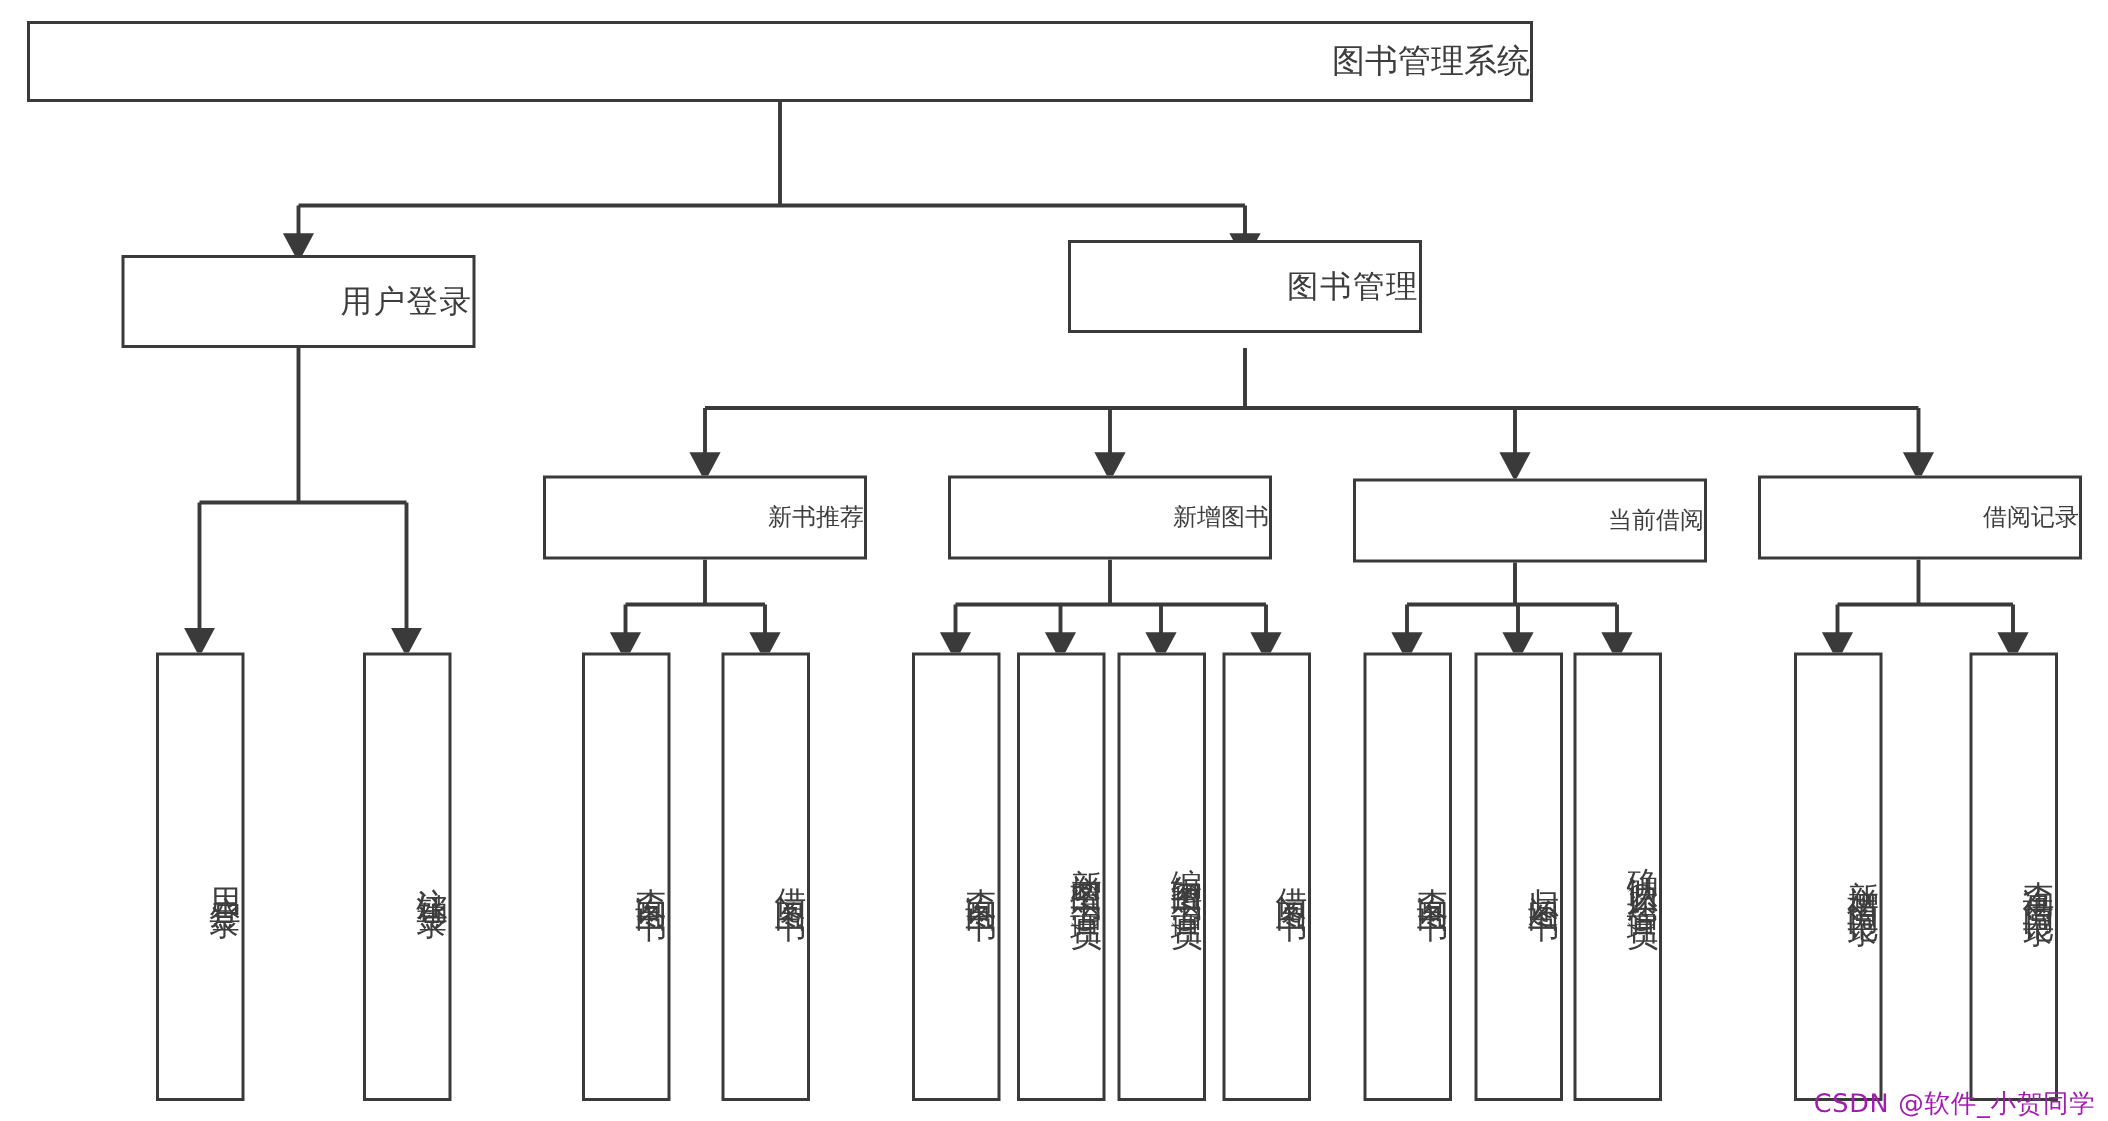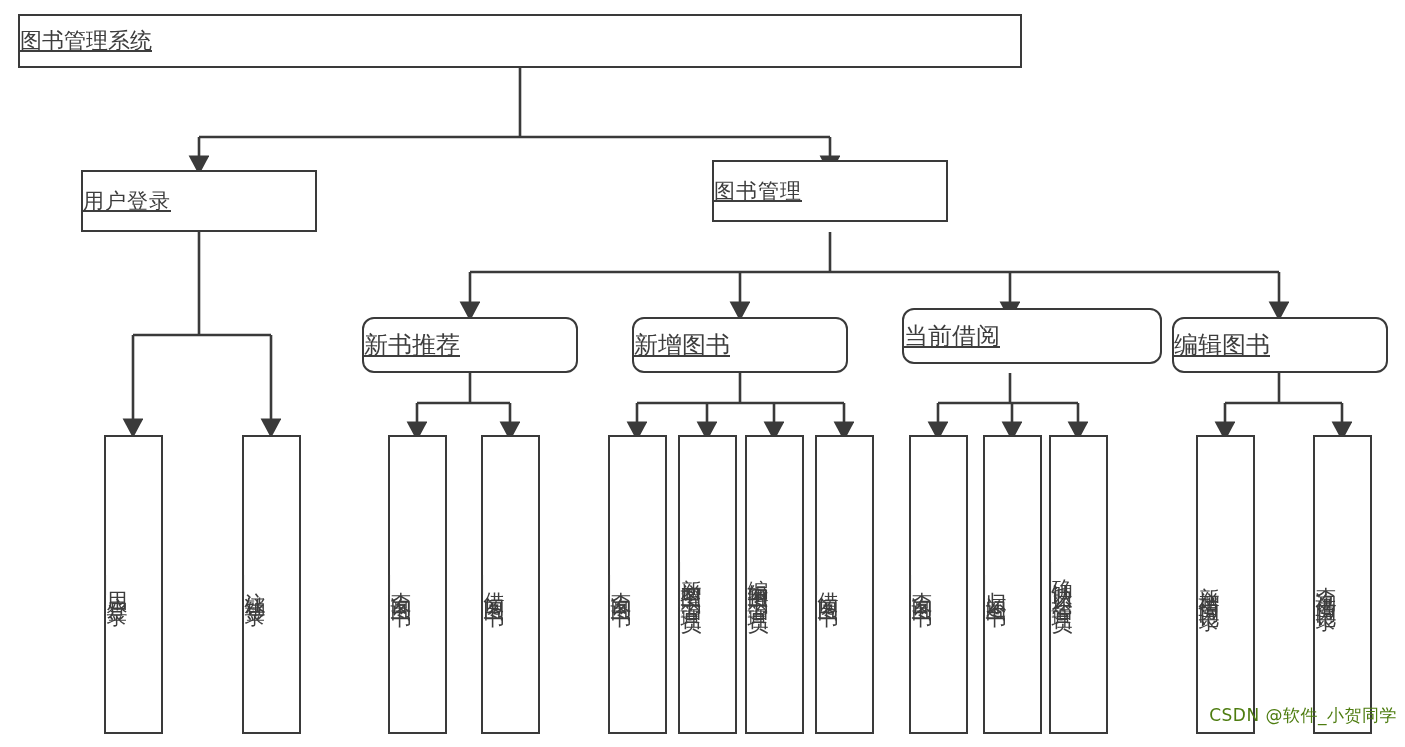--- a/index.html
+++ b/index.html
@@ -2,28 +2,28 @@
 <html><head>
 <meta charset="utf-8">
 <style>
   html,body{margin:0;padding:0;background:#ffffff;}
   body{width:1405px;height:747px;overflow:hidden;
        font-family:"DejaVu Sans","Liberation Sans",sans-serif;}
   #stage{position:relative;width:1405px;height:747px;background:#fff;}
   svg#wires{position:absolute;left:0;top:0;width:1405px;height:747px;}
   .node{position:absolute;box-sizing:border-box;background:#fff;
         border:2.5px solid #3a3a3a;display:flex;align-items:center;
-        justify-content:flex-start;color:#3d3d3d;text-decoration:underline;}
+        justify-content:flex-end;color:#3d3d3d;}
   .node.h{font-size:21px;letter-spacing:1px;}
   .node.root{font-size:22px;}
-  .node.lvl3{font-size:24px;border-radius:12px;}
+  .node.lvl3{font-size:16px;}
   .node.leaf{font-size:21px;line-height:1.05;}
   .vtext{writing-mode:vertical-rl;text-orientation:upright;
          letter-spacing:5px;white-space:nowrap;display:block;}
-  .wm{position:absolute;right:8px;bottom:20px;font-size:17px;color:#4d7c0f;
+  .wm{position:absolute;right:8px;bottom:0;font-size:17px;color:#a21caf;
       letter-spacing:.5px;white-space:nowrap;}
 </style>
 </head>
 <body>
 
 <div id="stage">
 
   <svg id="wires" viewBox="0 0 1405 747" xmlns="http://www.w3.org/2000/svg">
     <defs>
       <marker id="ah" markerWidth="9" markerHeight="9" refX="0.6" refY="4" orient="auto" markerUnits="strokeWidth">
@@ -84,25 +84,25 @@
   <div class="node h" style="left:712px;top:160px;width:236px;height:62px;">
     <span>图书管理</span>
   </div>
 
   <div class="node lvl3" style="left:362px;top:317px;width:216px;height:56px;">
     <span>新书推荐</span>
   </div>
   <div class="node lvl3" style="left:632px;top:317px;width:216px;height:56px;">
     <span>新增图书</span>
   </div>
-  <div class="node lvl3" style="left:902px;top:308px;width:260px;height:56px;">
+  <div class="node lvl3" style="left:902px;top:319px;width:236px;height:56px;">
     <span>当前借阅</span>
   </div>
   <div class="node lvl3" style="left:1172px;top:317px;width:216px;height:56px;">
-    <span>编辑图书</span>
+    <span>借阅记录</span>
   </div>
 
   <div class="node leaf" style="left:104px;top:435px;width:59px;height:299px;">
     <span class="vtext">用户登录</span>
   </div>
   <div class="node leaf" style="left:242px;top:435px;width:59px;height:299px;">
     <span class="vtext">注销登录</span>
   </div>
 
   <div class="node leaf" style="left:388px;top:435px;width:59px;height:299px;">

